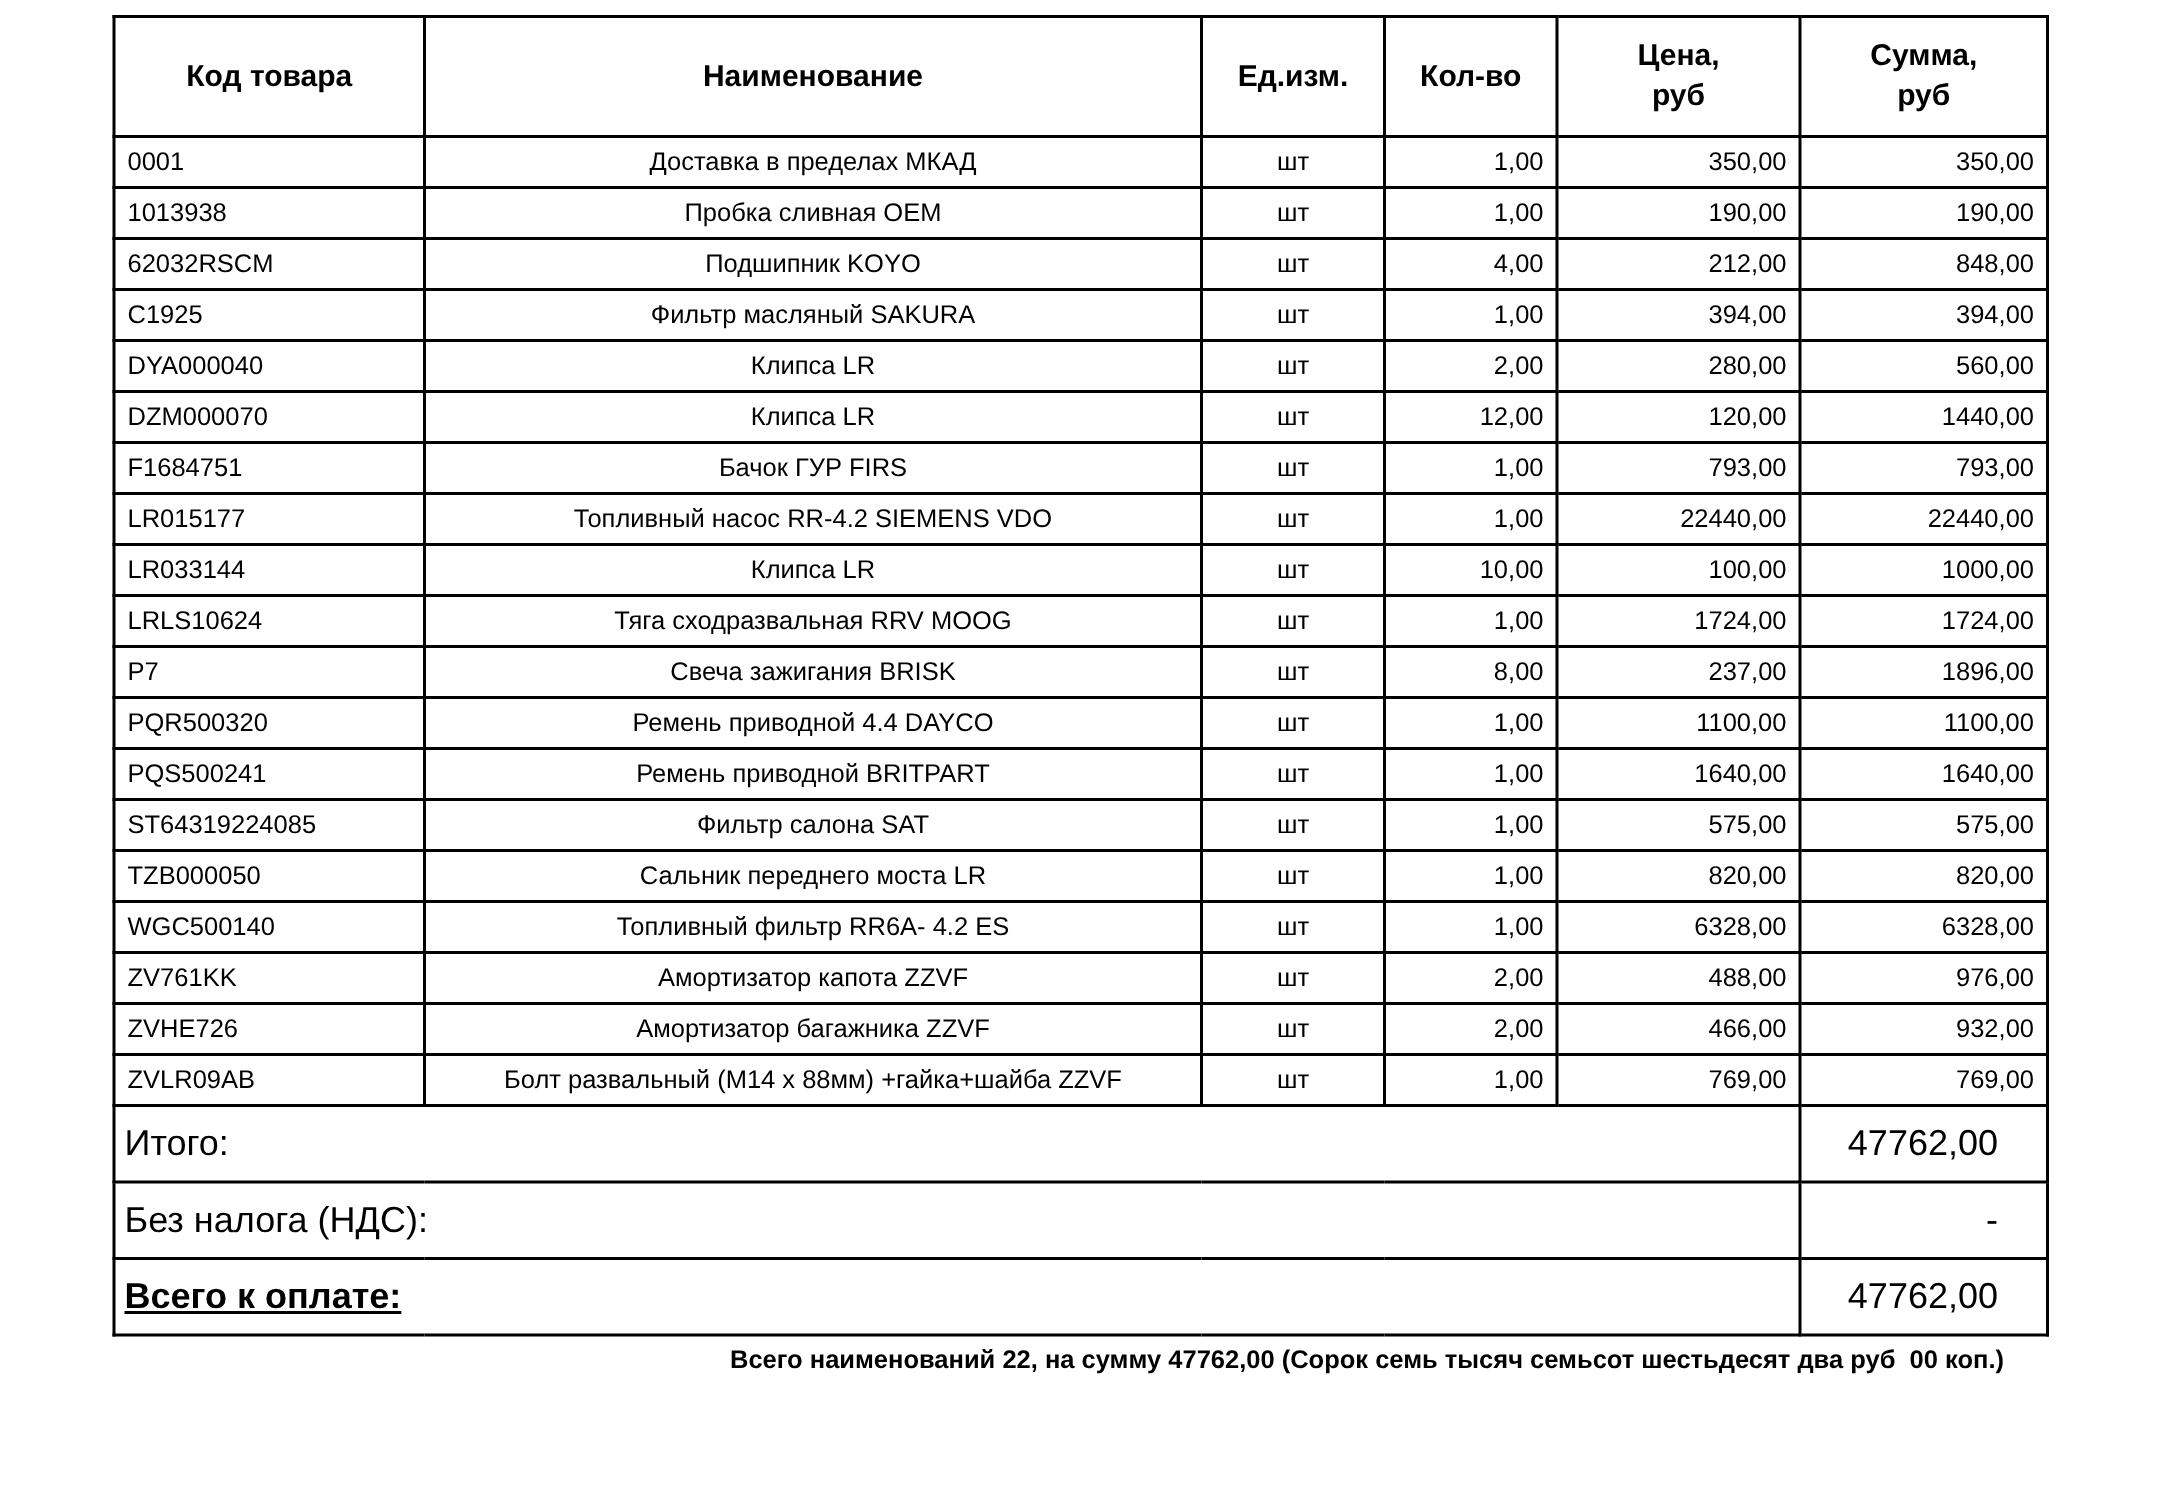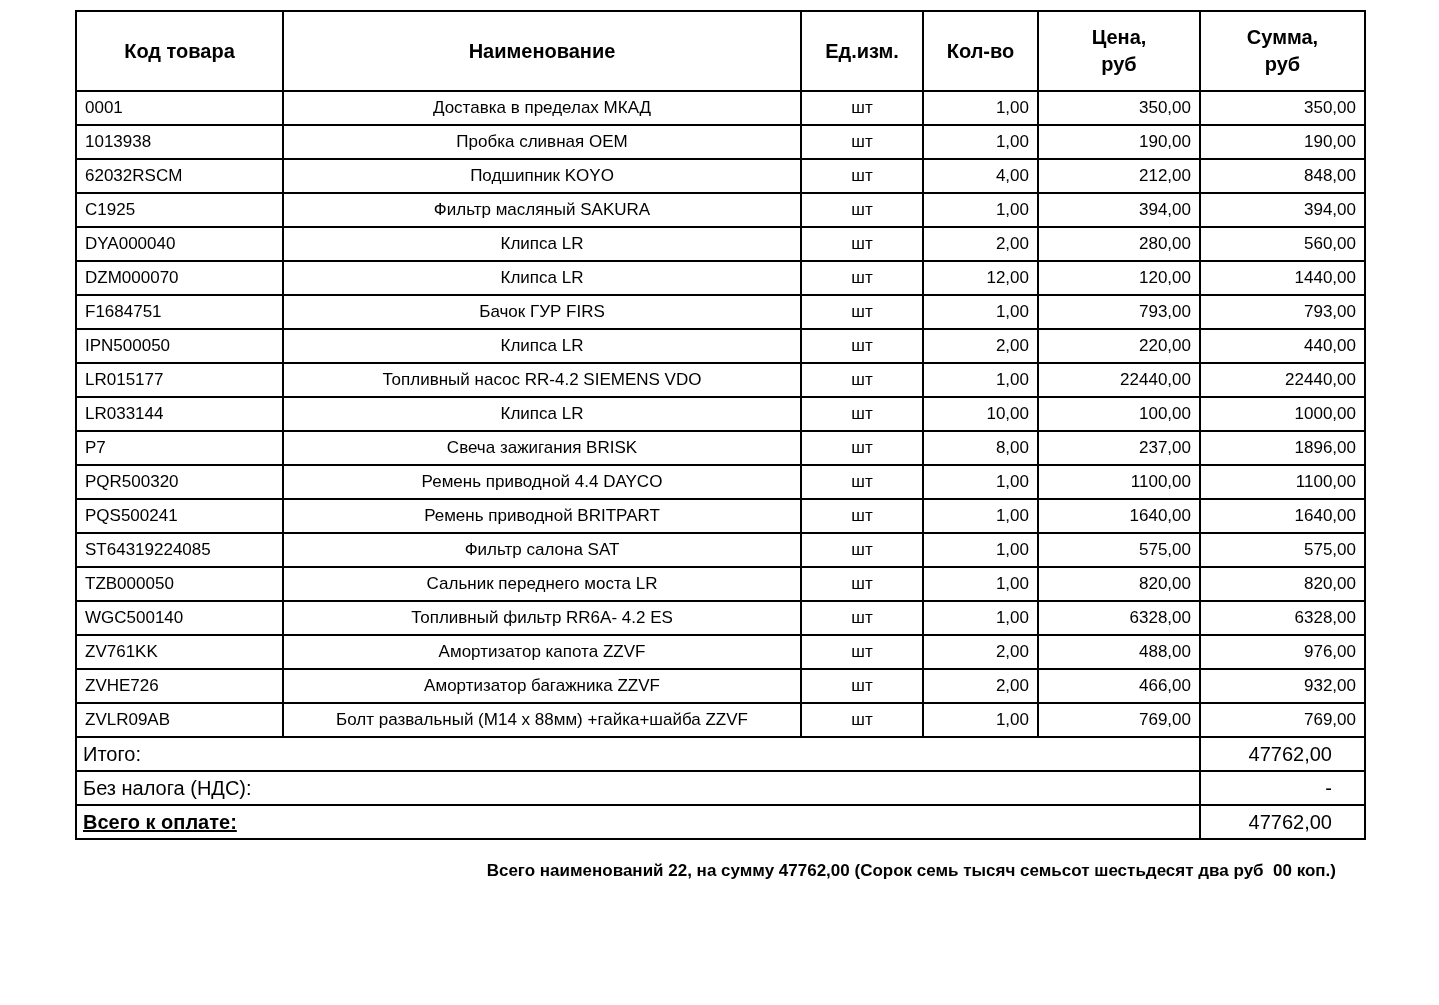--- a/index.html
+++ b/index.html
@@ -41,39 +41,39 @@
     font-size: 17px;
     padding: 2px 8px;
     vertical-align: middle;
   }
   .c-code { text-align: left; }
   .c-name { text-align: center; }
   .c-unit { text-align: center; margin-top: 15px; }
   .c-qty, .c-price, .c-sum { text-align: right; }
 
   tbody.totals td {
-    height: 34px;
-    font-size: 20px;
+    height: 51px;
+    font-size: 24px;
     vertical-align: middle;
   }
   tbody.totals .t-label {
     text-align: left;
     padding: 2px 8px 2px 6px;
   }
   tbody.totals .t-value {
     text-align: right;
     padding: 2px 32px 2px 24px;
   }
   tbody.totals tr.grand .t-label {
     font-weight: bold;
     text-decoration: underline;
   }
   .note {
     width: 1289px;
-    margin-top: 21px;
+    margin-top: 6px;
     text-align: right;
     padding-right: 28px;
     font-size: 17px;
     font-weight: bold;
     white-space: pre-wrap;
   }
 </style>
 </head>
 <body>
 
@@ -151,42 +151,42 @@
   </tr>
         <tr>
     <td class="c-code">F1684751</td>
     <td class="c-name">Бачок ГУР FIRS</td>
     <td class="c-unit">шт</td>
     <td class="c-qty">1,00</td>
     <td class="c-price">793,00</td>
     <td class="c-sum">793,00</td>
   </tr>
         <tr>
-    <td class="c-code">IPN500050</td>
-    <td class="c-name">Клипса LR</td>
-    <td class="c-unit">шт</td>
-    <td class="c-qty">2,00</td>
-    <td class="c-price">220,00</td>
-    <td class="c-sum">440,00</td>
-  </tr>
-        <tr>
     <td class="c-code">LR015177</td>
     <td class="c-name">Топливный насос RR-4.2 SIEMENS VDO</td>
     <td class="c-unit">шт</td>
     <td class="c-qty">1,00</td>
     <td class="c-price">22440,00</td>
     <td class="c-sum">22440,00</td>
   </tr>
         <tr>
     <td class="c-code">LR033144</td>
     <td class="c-name">Клипса LR</td>
     <td class="c-unit">шт</td>
     <td class="c-qty">10,00</td>
     <td class="c-price">100,00</td>
     <td class="c-sum">1000,00</td>
+  </tr>
+        <tr>
+    <td class="c-code">LRLS10624</td>
+    <td class="c-name">Тяга сходразвальная RRV MOOG</td>
+    <td class="c-unit">шт</td>
+    <td class="c-qty">1,00</td>
+    <td class="c-price">1724,00</td>
+    <td class="c-sum">1724,00</td>
   </tr>
         <tr>
     <td class="c-code">P7</td>
     <td class="c-name">Свеча зажигания BRISK</td>
     <td class="c-unit">шт</td>
     <td class="c-qty">8,00</td>
     <td class="c-price">237,00</td>
     <td class="c-sum">1896,00</td>
   </tr>
         <tr>

